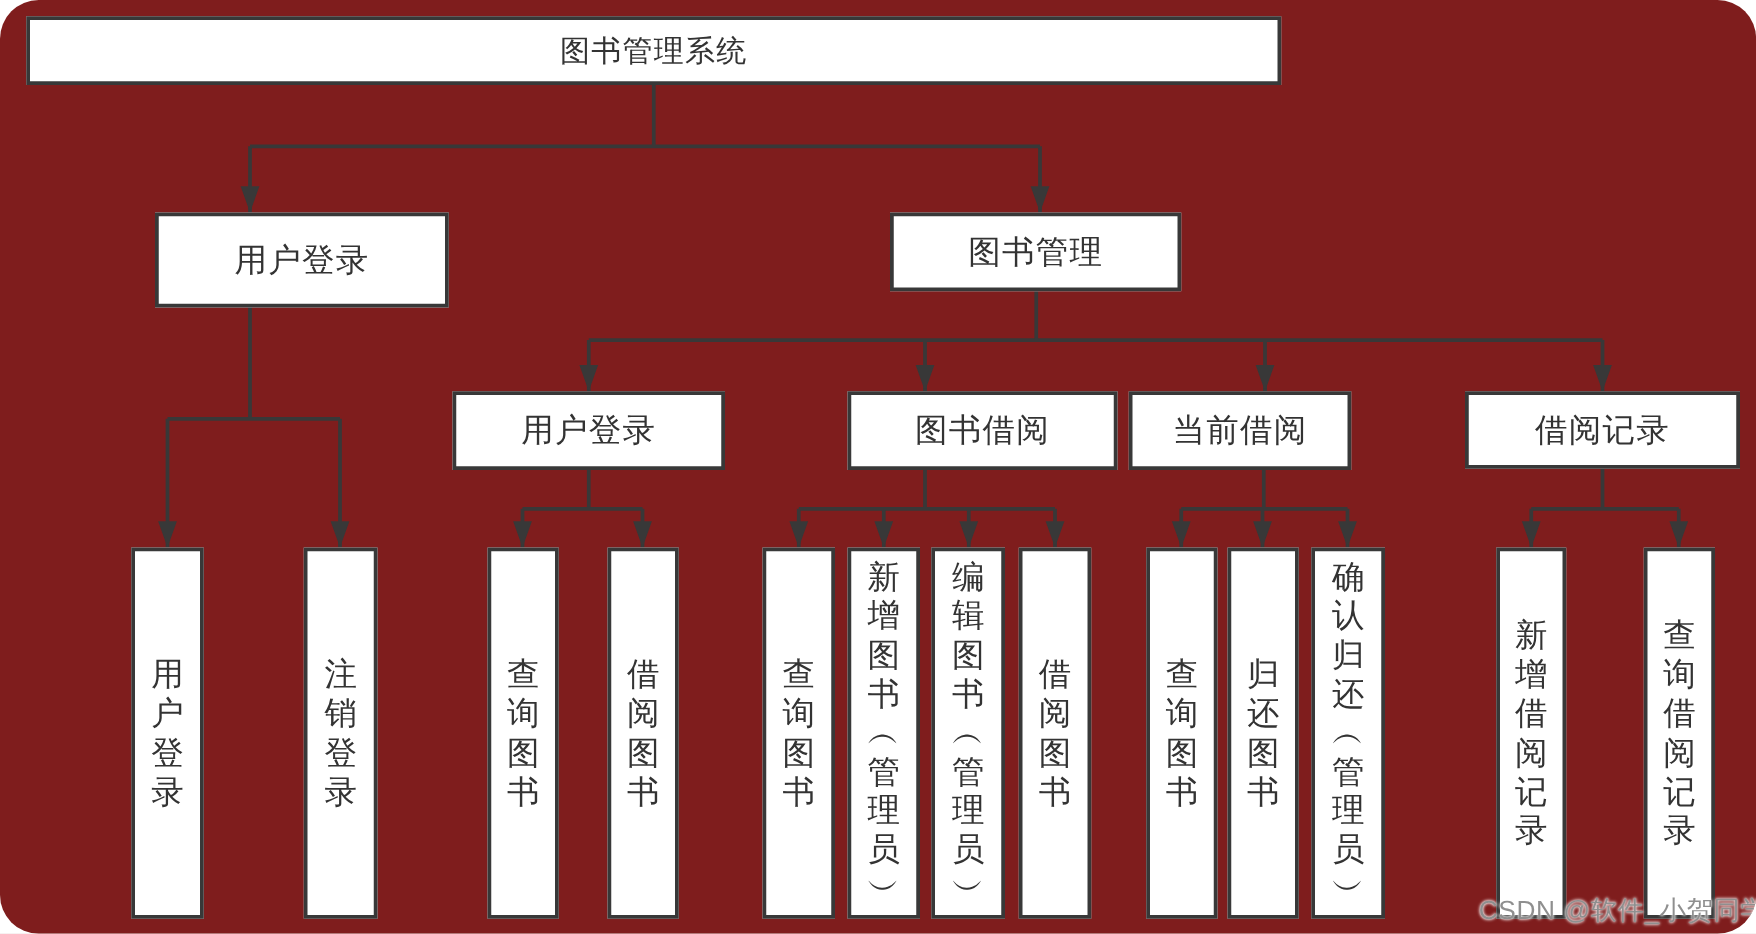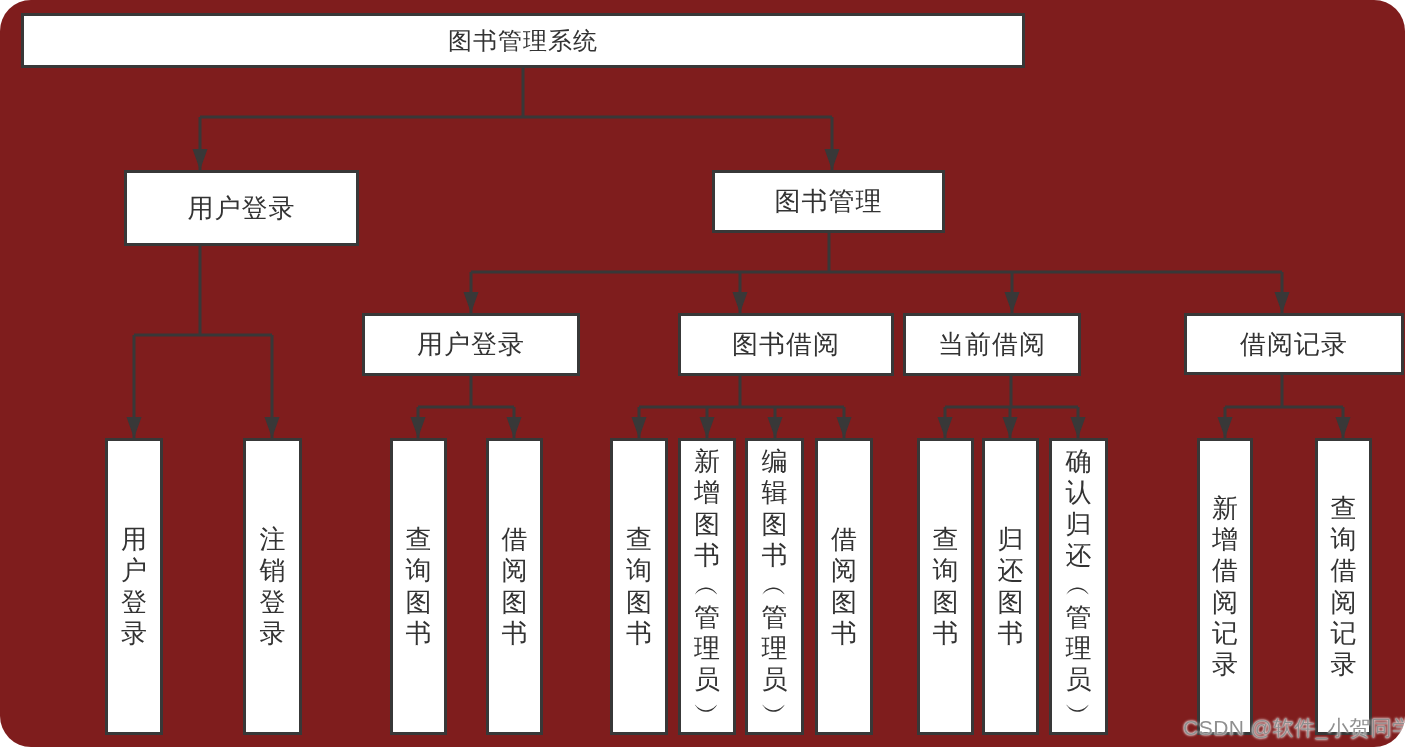--- a/index.html
+++ b/index.html
@@ -65,21 +65,21 @@
   </svg>
 
   <div class="box hbox root" style="left:21px;top:13px;width:1004px;height:55px;">图书管理系统</div>
 
   <div class="box hbox" style="left:82px;top:170px;width:235px;height:76px;margin-left:42px;">用户登录</div>
   <div class="box hbox" style="left:712px;top:170px;width:233px;height:63px;">图书管理</div>
 
   <div class="box hbox" style="left:362px;top:313px;width:218px;height:63px;">用户登录</div>
   <div class="box hbox" style="left:632px;top:313px;width:216px;height:63px;margin-left:46px;">图书借阅</div>
   <div class="box hbox" style="left:903px;top:313px;width:178px;height:63px;">当前借阅</div>
-  <div class="box hbox" style="left:1172px;top:313px;width:220px;height:62px;margin-left:12px;">借阅记录</div>
+  <div class="box hbox" style="left:1172px;top:313px;width:220px;height:62px;">借阅记录</div>
 
   <div class="box vbox" style="left:105px;top:438px;width:58px;height:297px;">用<br>户<br>登<br>录</div>
   <div class="box vbox" style="left:243px;top:438px;width:59px;height:297px;">注<br>销<br>登<br>录</div>
 
   <div class="box vbox" style="left:390px;top:438px;width:57px;height:297px;">查<br>询<br>图<br>书</div>
   <div class="box vbox" style="left:486px;top:438px;width:57px;height:297px;">借<br>阅<br>图<br>书</div>
 
   <div class="box vbox" style="left:610px;top:438px;width:58px;height:297px;">查<br>询<br>图<br>书</div>
   <div class="box vbox" style="left:678px;top:438px;width:58px;height:297px;">新<br>增<br>图<br>书<br>︵<br>管<br>理<br>员<br>︶</div>
   <div class="box vbox" style="left:745px;top:438px;width:59px;height:297px;">编<br>辑<br>图<br>书<br>︵<br>管<br>理<br>员<br>︶</div>

